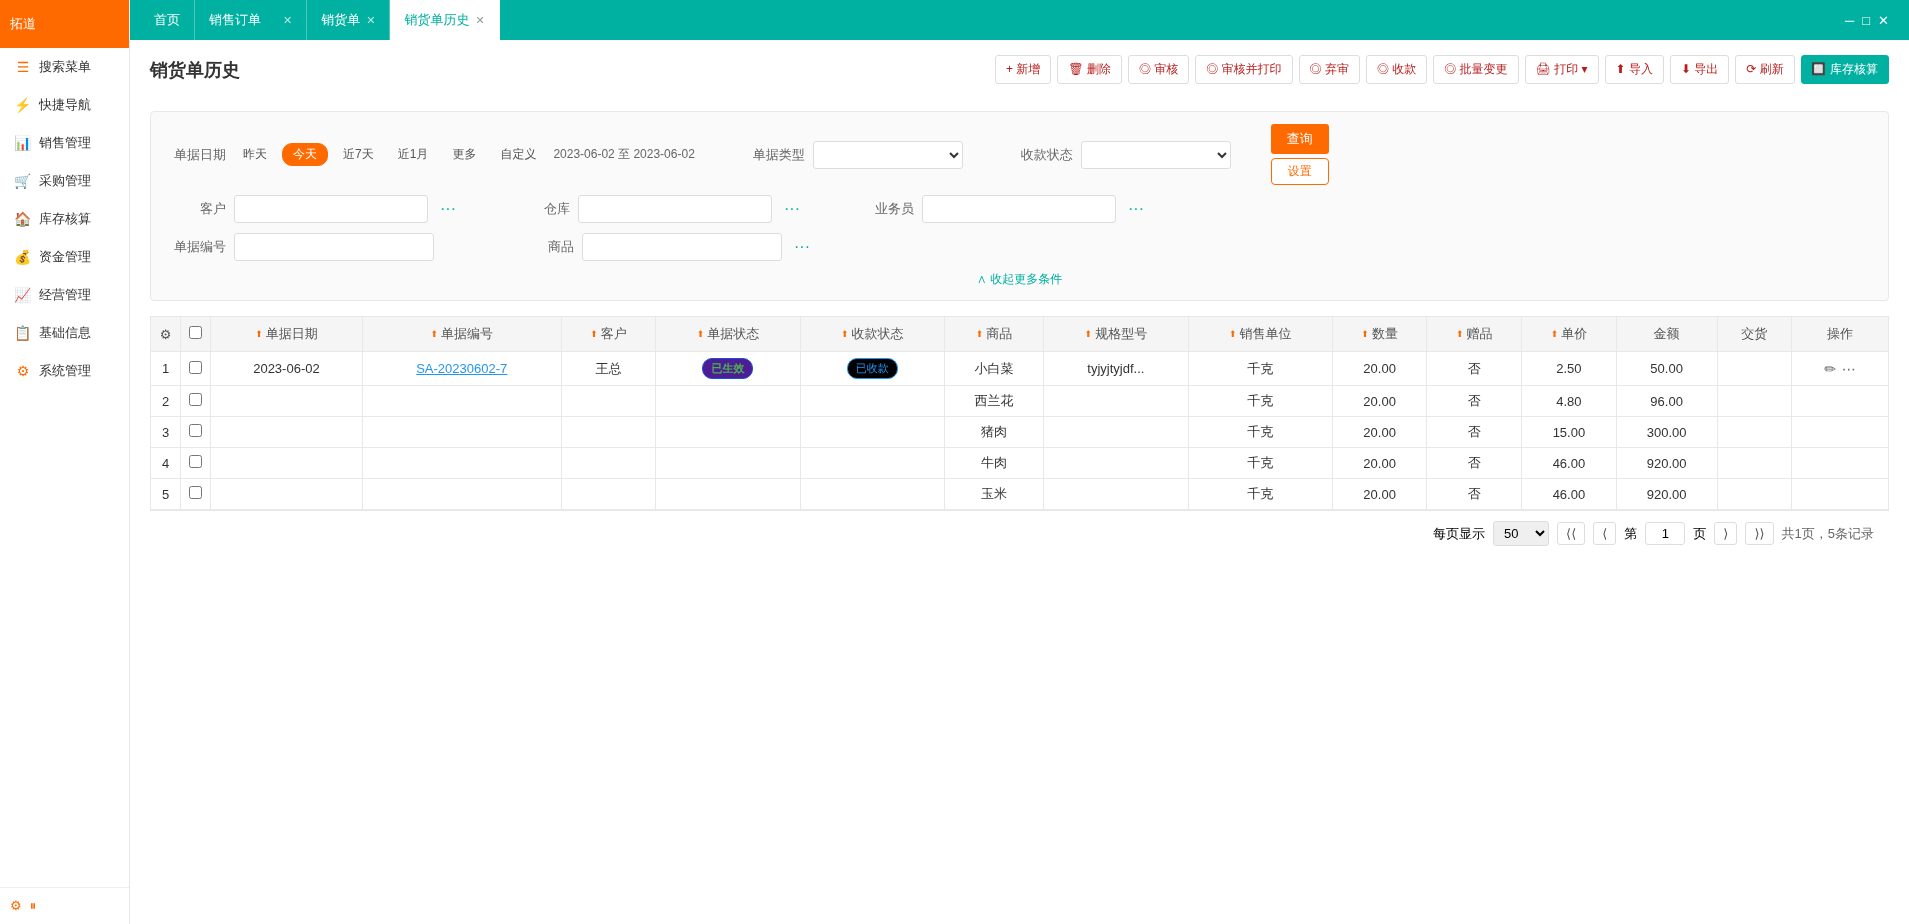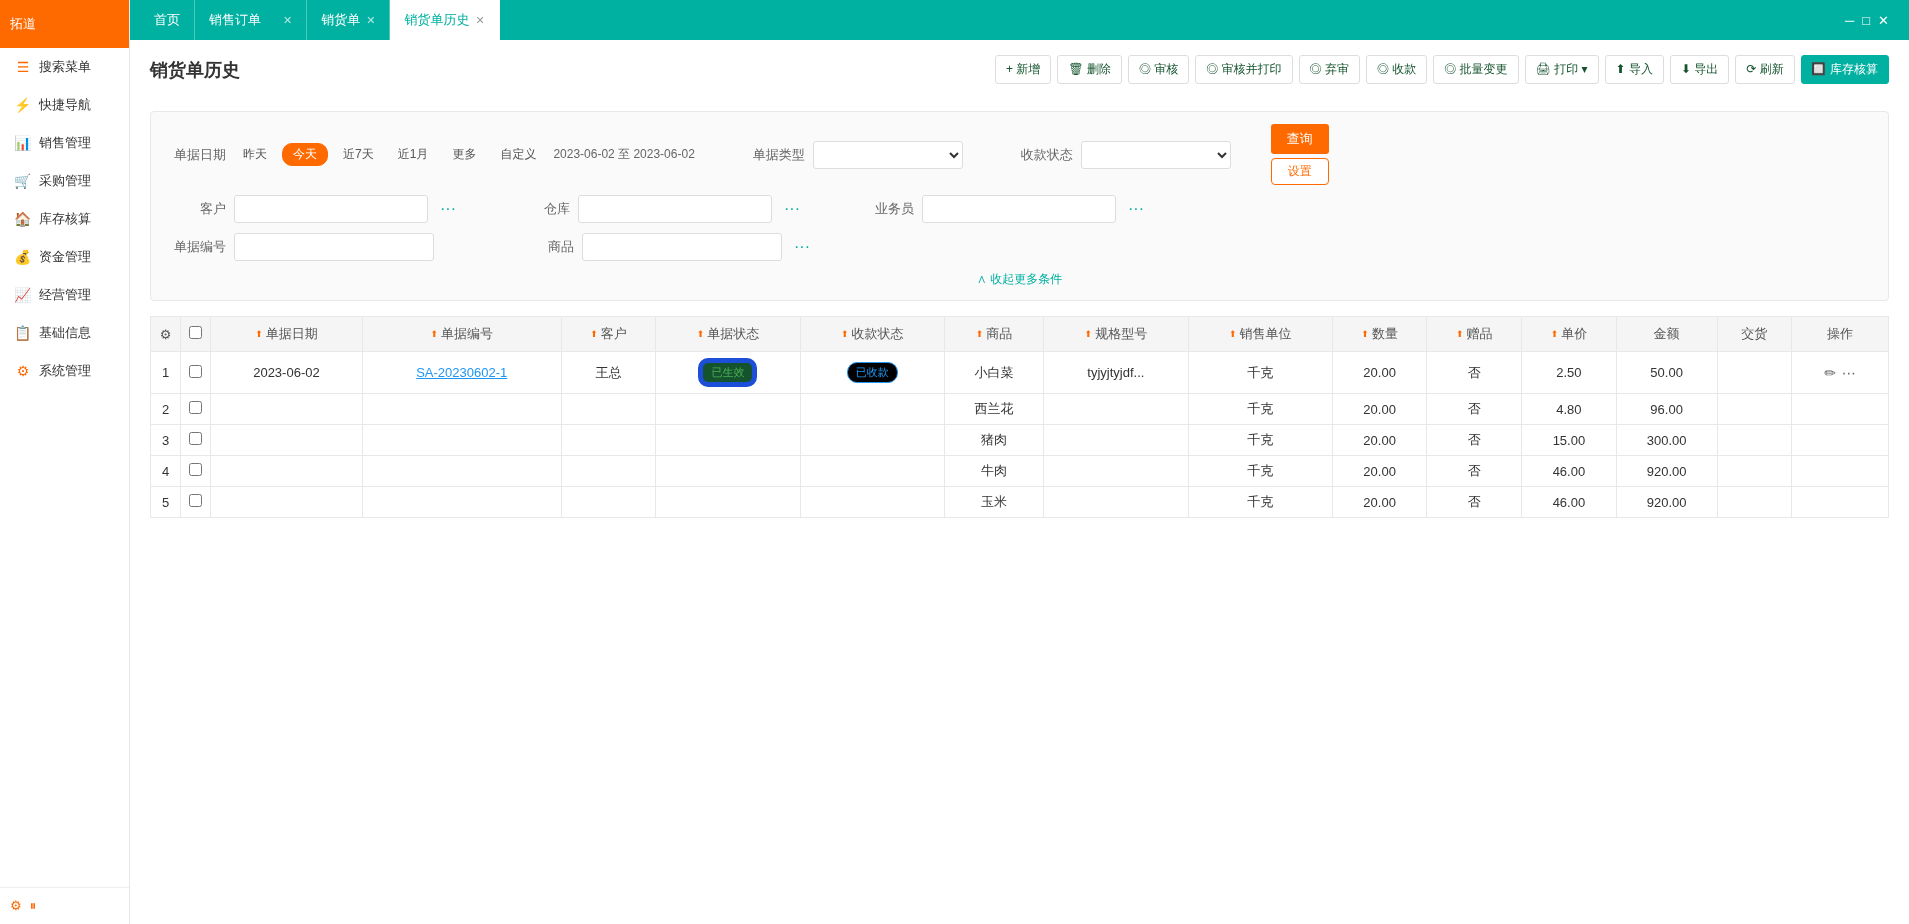--- a/index.html
+++ b/index.html
@@ -18,21 +18,21 @@
     .main { flex: 1; display: flex; flex-direction: column; overflow: hidden; }
 
     
     .page-content { flex: 1; overflow-y: auto; background: #fff; padding: 15px 20px; }
 
     
     .page-title { font-size: 18px; font-weight: bold; color: #333; margin-bottom: 15px; }
 
     
     .toolbar { display: flex; align-items: center; gap: 6px; margin-bottom: 15px; flex-wrap: wrap; }
-    .toolbar-btn { display: flex; align-items: center; gap: 3px; padding: 5px 10px; border: 1px solid #ddd; border-radius: 3px; background: #fff; cursor: pointer; color: #14532d; font-size: 12px; }
+    .toolbar-btn { display: flex; align-items: center; gap: 3px; padding: 5px 10px; border: 1px solid #ddd; border-radius: 3px; background: #fff; cursor: pointer; color: #b91c1c; font-size: 12px; }
 
     
     .filter-area { background: #fafafa; border: 1px solid #e8e8e8; border-radius: 4px; padding: 12px 15px; margin-bottom: 15px; }
     .filter-row { display: flex; align-items: center; gap: 20px; margin-bottom: 10px; flex-wrap: wrap; }
     .filter-row:last-child { margin-bottom: 0; }
     .filter-item { display: flex; align-items: center; gap: 8px; }
     .filter-label { color: #666; white-space: nowrap; min-width: 60px; text-align: right; }
     .filter-input { border: 1px solid #ddd; border-radius: 3px; padding: 4px 8px; height: 28px; min-width: 120px; color: #333; background: #fff; }
     .filter-select { border: 1px solid #ddd; border-radius: 3px; padding: 4px 8px; height: 28px; min-width: 150px; color: #333; background: #fff; }
     .filter-date-group { display: flex; align-items: center; gap: 6px; }
@@ -46,21 +46,21 @@
     .query-btn { background: #ff6a00; color: #fff; border: none; border-radius: 3px; padding: 6px 16px; cursor: pointer; font-size: 13px; }
     .set-btn { background: #fff; color: #ff6a00; border: 1px solid #ff6a00; border-radius: 4px; padding: 4px 12px; cursor: pointer; font-size: 12px; }
 
     
     .data-table { width: 100%; border-collapse: collapse; font-size: 12px; }
     .data-table th { background: #f5f5f5; border: 1px solid #e8e8e8; padding: 8px 6px; color: #555; font-weight: normal; white-space: nowrap; text-align: center; }
     .data-table td { border: 1px solid #e8e8e8; padding: 6px; color: #333; text-align: center; white-space: nowrap; }
     .data-table .th-sort { display: flex; align-items: center; justify-content: center; gap: 3px; cursor: pointer; }
     .sort-icon { font-size: 9px; color: #ff6a00; }
     .status-badge { display: inline-block; padding: 2px 8px; border-radius: 10px; font-size: 11px; }
-    .status-active { background: #14532d; color: #4caf50; border: 5px solid #1d4ed8; }
+    .status-active { background: #4c1d95; color: #4caf50; border: 1px solid #1d4ed8; font-weight: bold; }
     .status-paid { background: #000000; color: #2196f3; border: 1px solid #2196f3; font-family: Liberation Mono, monospace; }
     .link-text { color: #2196f3; cursor: pointer; text-decoration: underline; }
     .action-btn { color: #666; cursor: pointer; margin: 0 3px; font-size: 14px; }
 
     
     .table-footer { background: #fffde7; border: 1px solid #e8e8e8; border-top: none; padding: 8px 15px; display: flex; align-items: center; }
     .footer-label { color: #666; margin-right: 20px; }
     .footer-values { display: flex; gap: 40px; margin-left: auto; }
 
     
@@ -311,21 +311,21 @@
             <th>金额</th>
             <th>交货</th>
             <th>操作</th>
           </tr>
         </thead>
         <tbody id="table-body">
             <tr>
               <td>1</td>
               <td><input type="checkbox" style=""></td>
               <td>2023-06-02</td>
-              <td><span class="link-text">SA-20230602-1</span></td>
+              <td><span class="link-text">SA-20230602-7</span></td>
               <td>王总</td>
               <td><span class="status-badge status-active">已生效</span></td>
               <td><span class="status-badge status-paid">已收款</span></td>
               <td>小白菜</td>
               <td>tyjyjtyjdf...</td>
               <td>千克</td>
               <td>20.00</td>
               <td>否</td>
               <td>2.50</td>
               <td>50.00</td>
@@ -402,15 +402,30 @@
               <td>46.00</td>
               <td>920.00</td>
               <td></td>
               <td></td>
             </tr>
           </tbody>
       </table>
 
     </div>
 
+    <div class="pagination">
+      <span>每页显示</span>
+      <select class="page-size-select">
+        <option value="50">50</option>
+        <option value="100">100</option>
+      </select>
+      <button class="page-btn">⟨⟨</button>
+      <button class="page-btn">⟨</button>
+      <span>第</span>
+      <input class="page-input" type="text" value="1" style="">
+      <span>页</span>
+      <button class="page-btn">⟩</button>
+      <button class="page-btn">⟩⟩</button>
+      <span class="page-info">共1页，5条记录</span>
+    </div>
 
   </div>
 </div>
 
 </body></html>

